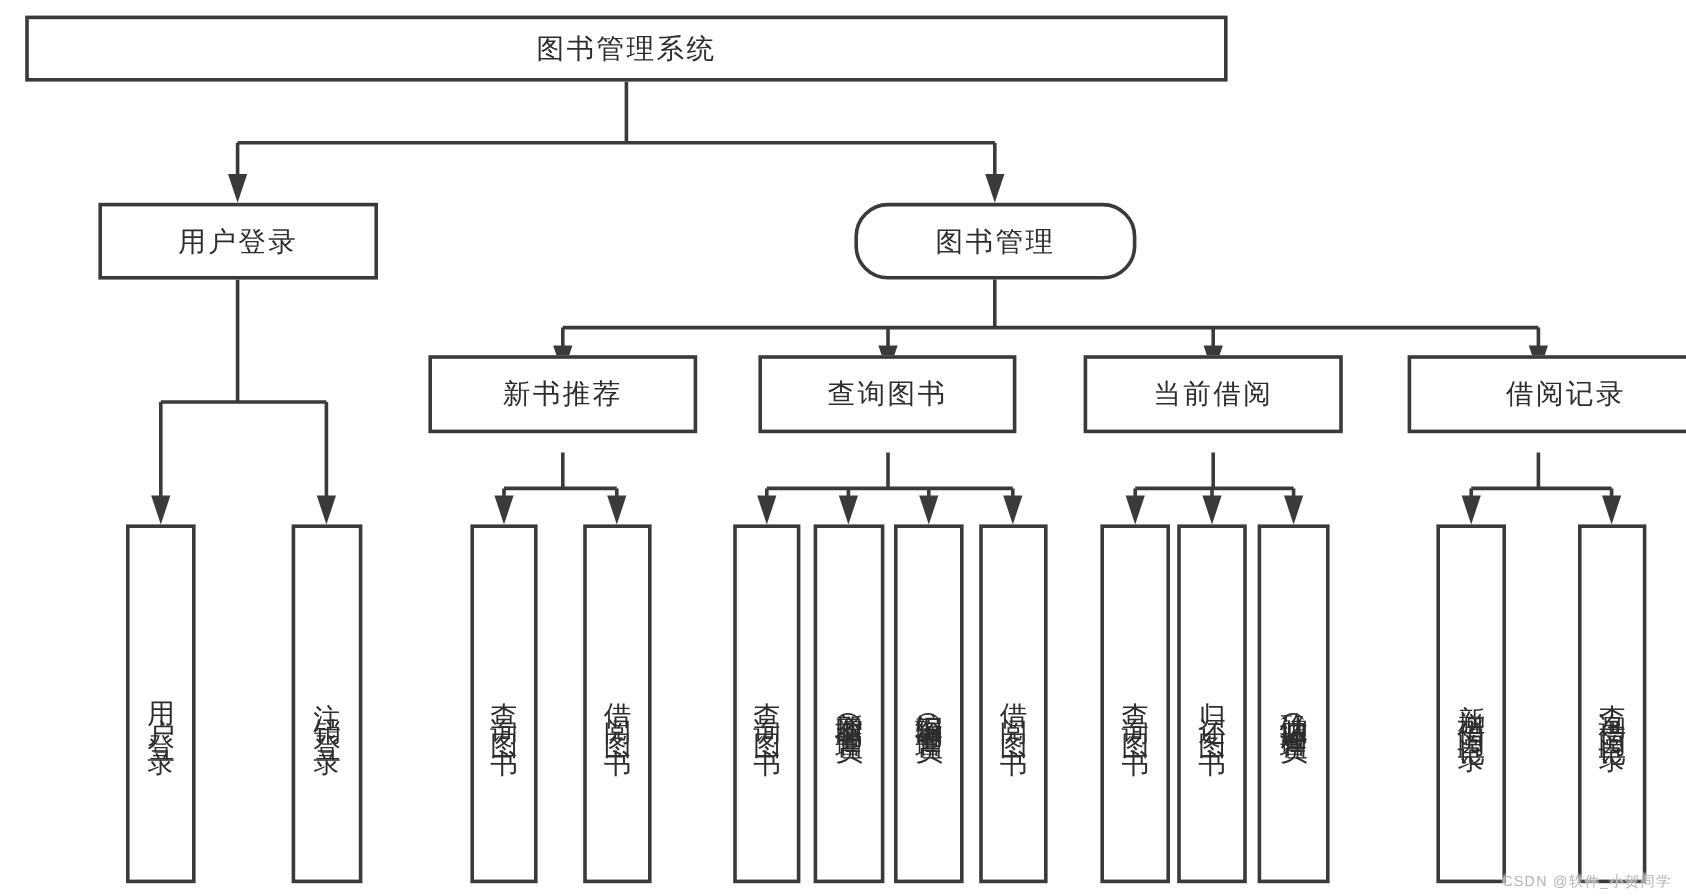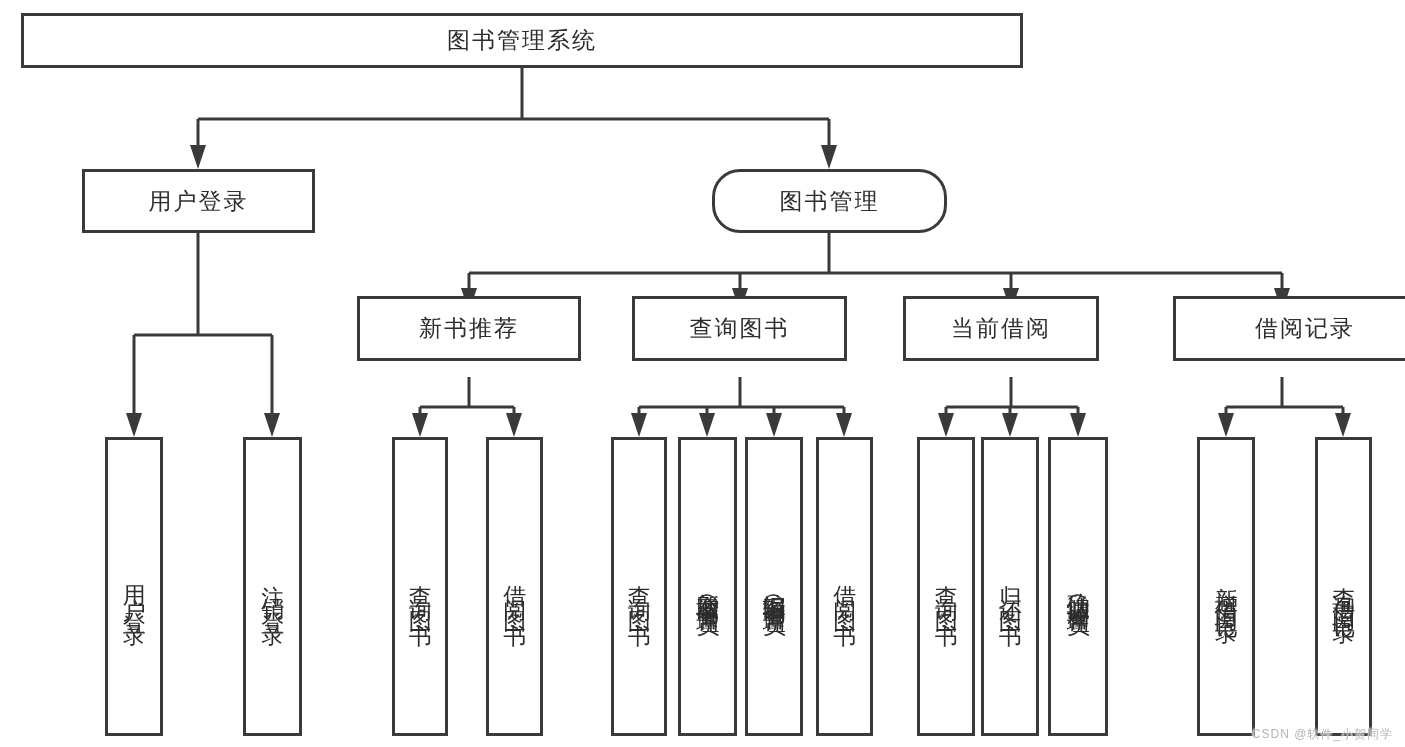--- a/index.html
+++ b/index.html
@@ -109,21 +109,21 @@
   <div class="node hnode lvl2" style="left:712px;width:235px;border-radius:28px;">
     <span>图书管理</span>
   </div>
 
   <div class="node hnode lvl3" style="left:357px;width:224px;">
     <span>新书推荐</span>
   </div>
   <div class="node hnode lvl3" style="left:632px;width:215px;">
     <span>查询图书</span>
   </div>
-  <div class="node hnode lvl3" style="left:903px;width:196px;">
+  <div class="node hnode lvl3" style="left:903px;width:216px;">
     <span>当前借阅</span>
   </div>
   <div class="node hnode lvl3" style="left:1173px;width:264px;">
     <span>借阅记录</span>
   </div>
 
   <div class="node vnode" style="left:105px;width:58px;">
     <span class="vtext ls4">用户登录</span>
   </div>
   <div class="node vnode" style="left:243px;width:59px;">

